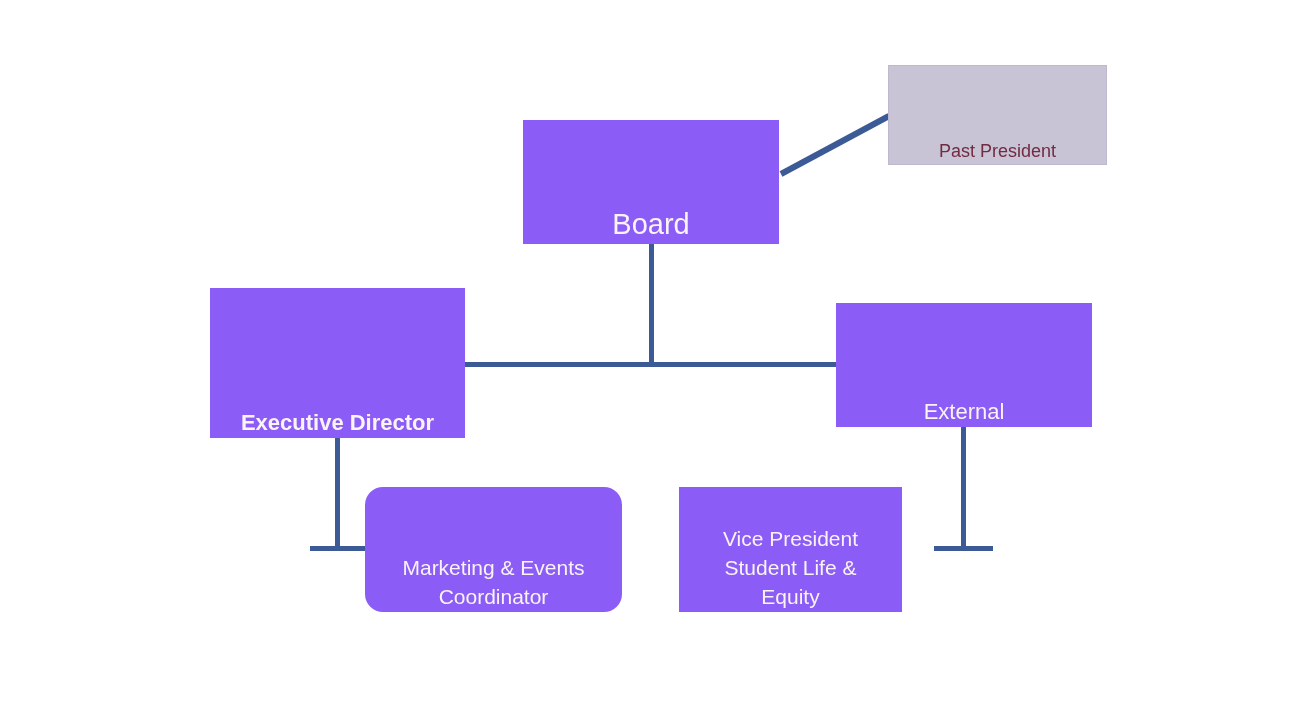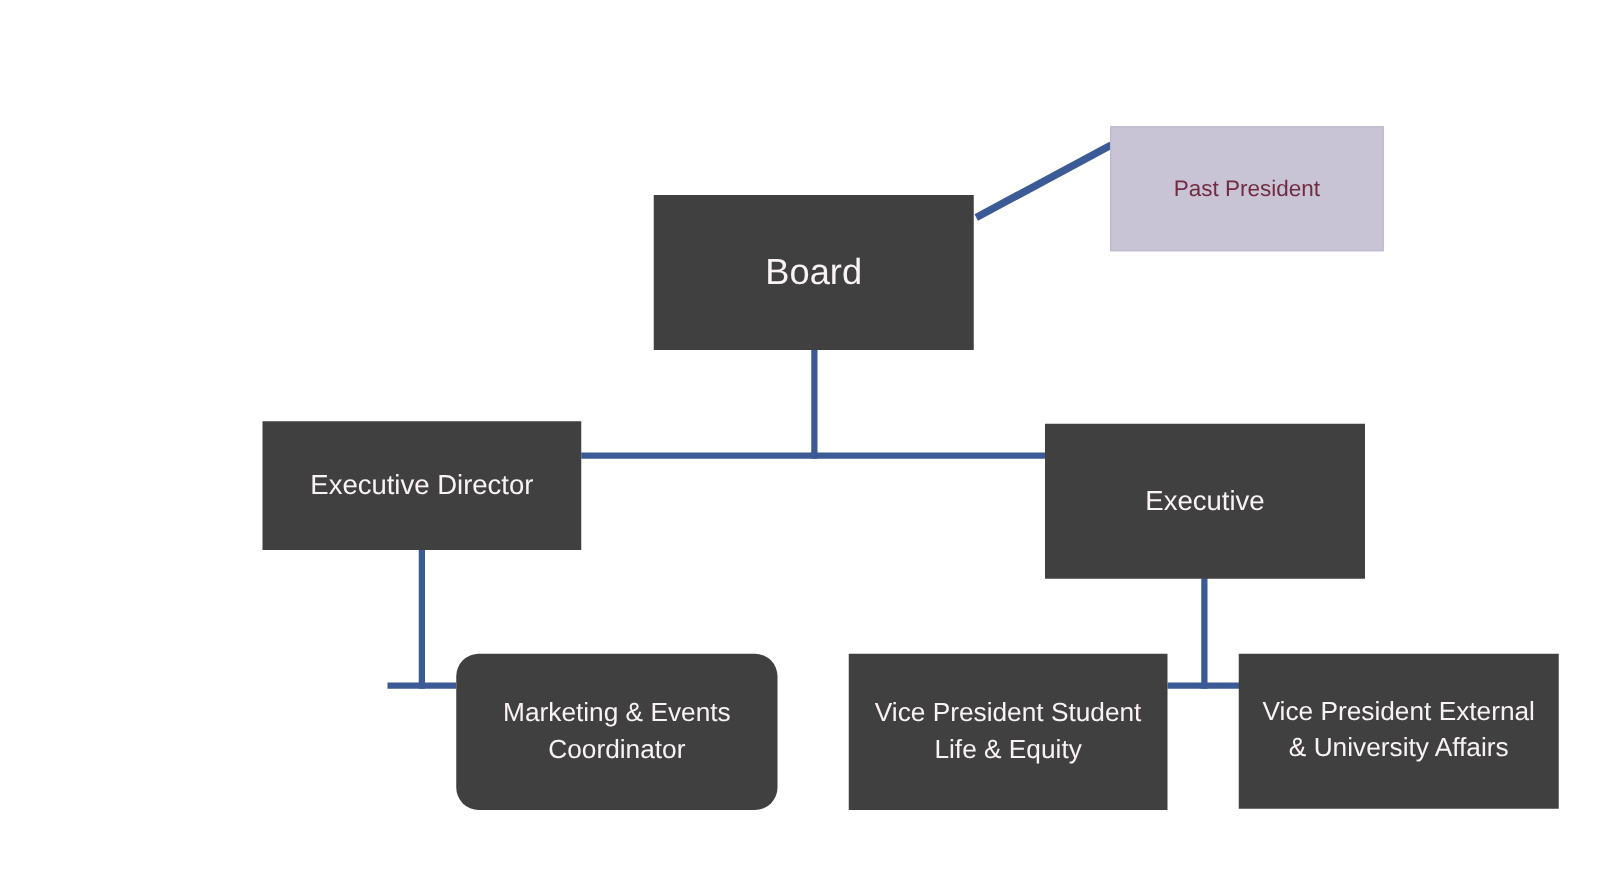--- a/index.html
+++ b/index.html
@@ -19,47 +19,46 @@
     position: absolute;
     left: 0;
     top: 0;
     width: 1294px;
     height: 703px;
     pointer-events: none;
   }
   .node {
     position: absolute;
     display: flex;
-    align-items: center;
+    align-items: flex-end;
     justify-content: center;
     text-align: center;
     box-sizing: border-box;
     line-height: 1.38;
-    margin-top: 36px;
   }
   .node-maroon {
-    background: #404040;
+    background: #8b5cf6;
     color: #F9F3F5;
   }
   .node-assistant {
     background: #C9C3D6;
     color: #722B40;
     border: 1px solid #BFB8CE;
   }
   .node-label {
     display: block;
     padding: 0 18px;
   }
   .node-board           { left: 523px; top: 120px; width: 256px; height: 124px; font-size: 29px; }
   .node-past-president  { left: 888px; top:  65px; width: 219px; height: 100px; font-size: 18px; }
-  .node-exec-director   { left: 210px; top: 301px; width: 255px; height: 103px; font-size: 22px; }
+  .node-exec-director   { left: 210px; top: 288px; width: 255px; height: 150px; font-size: 22px; font-weight: bold; }
   .node-president       { left: 836px; top: 303px; width: 256px; height: 124px; font-size: 22px; }
   .node-office-admin    { left:  52px; top: 487px; width: 258px; height: 125px; font-size: 21px; }
   .node-marketing       { left: 365px; top: 487px; width: 257px; height: 125px; font-size: 21px; border-radius: 18px; }
-  .node-vp-student      { left: 679px; top: 487px; width: 255px; height: 125px; font-size: 21px; }
+  .node-vp-student      { left: 679px; top: 487px; width: 223px; height: 125px; font-size: 21px; }
   .node-vp-external     { left: 991px; top: 487px; width: 256px; height: 124px; font-size: 21px; }
 </style>
 </head>
 <body>
 
 <div class="canvas">
 
   <svg class="connectors" viewBox="0 0 1294 703" xmlns="http://www.w3.org/2000/svg">
 
     <line x1="781" y1="174" x2="889" y2="116" stroke="#3C5A96" stroke-width="6"></line>
@@ -81,29 +80,26 @@
 
   <div class="node node-assistant node-past-president">
     <span class="node-label">Past President</span>
   </div>
 
   <div class="node node-maroon node-exec-director">
     <span class="node-label">Executive Director</span>
   </div>
 
   <div class="node node-maroon node-president">
-    <span class="node-label">Executive</span>
+    <span class="node-label">External</span>
   </div>
 
 
   <div class="node node-maroon node-marketing">
     <span class="node-label">Marketing &amp; Events Coordinator</span>
   </div>
 
   <div class="node node-maroon node-vp-student">
     <span class="node-label">Vice President Student Life &amp; Equity</span>
   </div>
 
-  <div class="node node-maroon node-vp-external">
-    <span class="node-label">Vice President External &amp; University Affairs</span>
-  </div>
 
 </div>
 
 </body></html>

